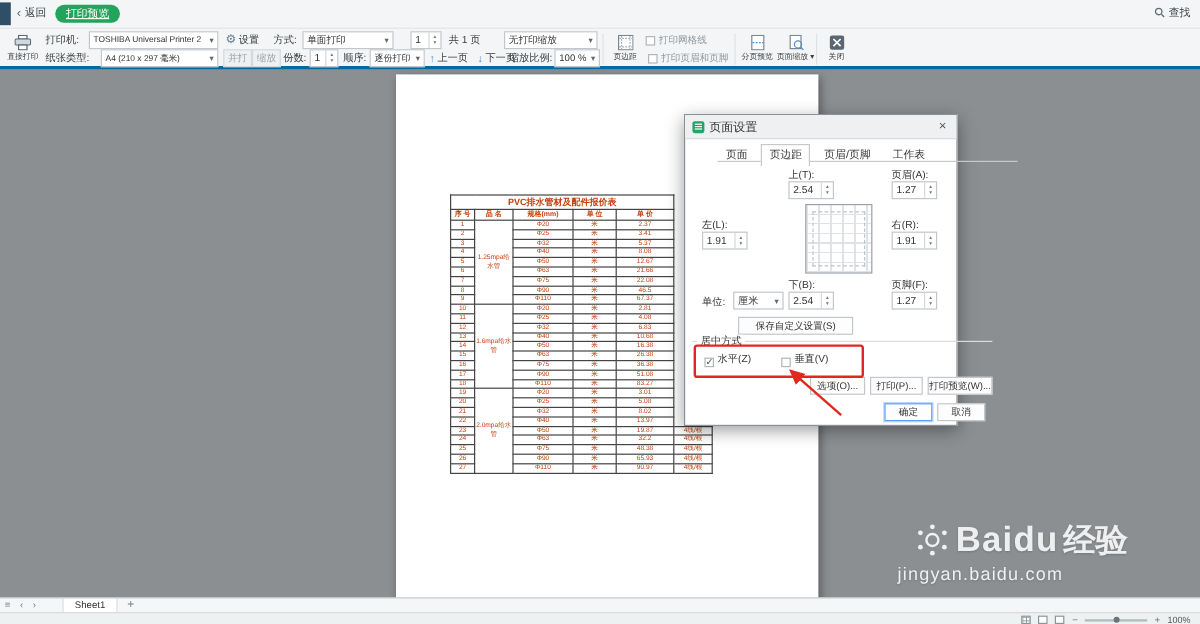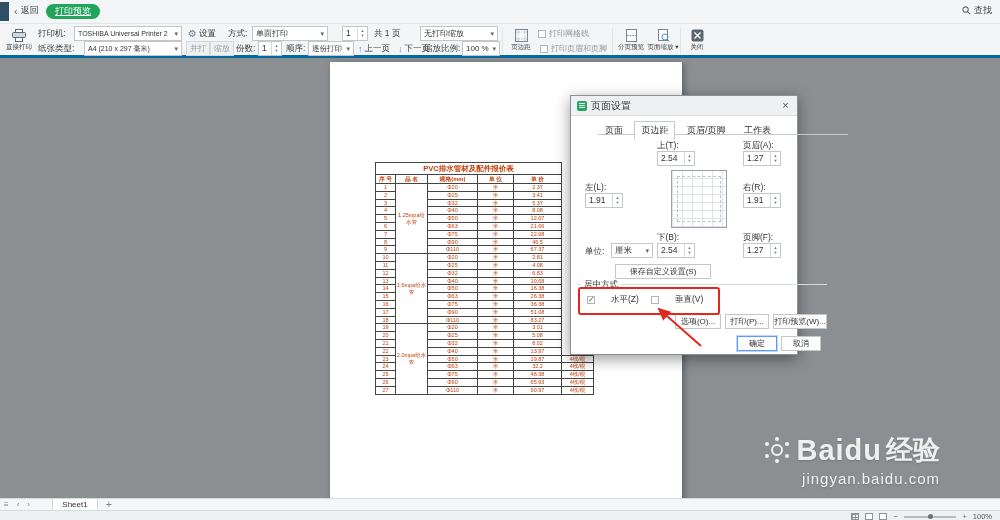--- a/index.html
+++ b/index.html
@@ -37,21 +37,21 @@
   .page { position:absolute; left:330px; top:4px; width:352px; height:460px; background:#fff; box-shadow:2px 2px 7px rgba(0,0,0,.35); }
   .ptable { position:absolute; left:45px; top:100px; border-collapse:collapse; table-layout:fixed; color:#c2410c; }
   .ptable td { border:0.5px solid #444; text-align:center; font-size:5.5px; line-height:6.8px; height:6.8px; padding:0; overflow:hidden; white-space:nowrap; }
   .ptable td.tt { font-size:7.5px; font-weight:bold; height:11px; line-height:11px; }
   .ptable td.hh { font-size:5.8px; font-weight:bold; height:8px; line-height:8px; }
   .ptable td.gg { font-size:5.5px; line-height:1.25; white-space:normal; }
   .ptable td.nn { border-top:none; border-right:none; border-bottom:none; }
   .ptable td.note { font-size:5.5px; }
 
   
-  .watermark { position:absolute; left:748px; top:374px; width:192px; text-align:right; color:rgba(255,255,255,.88); text-shadow:0 1px 2px rgba(0,0,0,.18); }
+  .watermark { position:absolute; left:748px; top:374px; width:192px; text-align:left; color:rgba(255,255,255,.88); text-shadow:0 1px 2px rgba(0,0,0,.18); }
   .wm1 { display:flex; align-items:center; justify-content:flex-end; gap:4px; }
   .wm-brand { font-size:29px; font-weight:bold; letter-spacing:1px; }
   .wm-suffix { font-size:27px; font-weight:bold; }
   .wm2 { font-size:15px; margin-top:2px; letter-spacing:1px; }
 
   
   .dialog { position:absolute; left:570px; top:95px; width:228px; height:260px; background:#fff; border:1px solid #8b9196; box-shadow:0 4px 14px rgba(0,0,0,.4); z-index:30; }
   .dlg-title { position:absolute; left:0; top:0; width:100%; height:20px; background:#eef0f2; border-bottom:1px solid #dadde0; display:flex; align-items:center; padding:0 6px; gap:4px; }
   .dlg-title-text { font-size:10px; color:#333; }
   .doc-icon { width:10px; height:10px; background:#21a666; border-radius:2px; position:relative; }
@@ -63,21 +63,21 @@
   .dlg-lbl { position:absolute; font-size:8.5px; color:#333; white-space:nowrap; }
   .dlg .spin { font-size:8.5px; }
   .mini-preview { position:absolute; left:100px; top:74px; width:56px; height:58px; background:#fff; border:1px solid #9aa1a8;
     background-image:repeating-linear-gradient(0deg,#dfe3e6 0,#dfe3e6 1px,transparent 1px,transparent 8px),
                      repeating-linear-gradient(90deg,#dfe3e6 0,#dfe3e6 1px,transparent 1px,transparent 10px); }
   .mini-preview::after { content:""; position:absolute; left:5px; top:5px; right:5px; bottom:5px; border:1px dashed #b9c4cc; }
   .dlg-btn { position:absolute; background:#fdfdfd; border:1px solid #c2c7cc; font-size:8px; color:#333; text-align:center; height:15px; line-height:13px; cursor:pointer; white-space:nowrap; }
   .dlg-btn.primary { border-color:#5a9cf8; box-shadow:0 0 0 1px rgba(90,156,248,.4); }
   .dlg-sep { position:absolute; left:6px; top:188px; width:250px; height:1px; background:#d9dcde; }
   .dlg-group-lbl { position:absolute; left:10px; top:183px; font-size:8.5px; color:#333; background:#fff; padding:0 3px; }
-  .dlg-chk { position:absolute; display:flex; align-items:center; gap:16px; font-size:8.5px; color:#333; cursor:pointer; }
+  .dlg-chk { position:absolute; display:flex; align-items:flex-end; gap:3px; font-size:8.5px; color:#333; cursor:pointer; }
   .annot { position:absolute; left:0; top:0; width:262px; height:270px; pointer-events:none; z-index:5; overflow:visible; }
 
   
   .sheetbar { position:absolute; left:0; top:498px; width:1000px; height:12px; background:#f4f6f7; border-top:1px solid #d8dbdd; z-index:20; display:flex; align-items:center; }
   .snav { font-size:8px; color:#7a8188; padding:0 4px; cursor:pointer; line-height:11px; }
   .sheettab { height:12px; min-width:46px; padding:0 8px; background:#fff; border-left:1px solid #d8dbdd; border-right:1px solid #d8dbdd; font-size:8px; color:#333; text-align:center; line-height:12px; margin-left:18px; cursor:pointer; }
   .addsheet { font-size:10px; color:#7a8188; padding:0 8px; cursor:pointer; line-height:11px; }
   .statusbar { position:absolute; left:0; top:510px; width:1000px; height:10px; background:#eef1f2; border-top:1px solid #d8dbdd; z-index:20; }
   .statusright { position:absolute; right:8px; top:1px; display:flex; align-items:center; gap:6px; }
   .vicon { width:8px; height:7px; border:1px solid #8d949a; background:#fff; cursor:pointer; }

